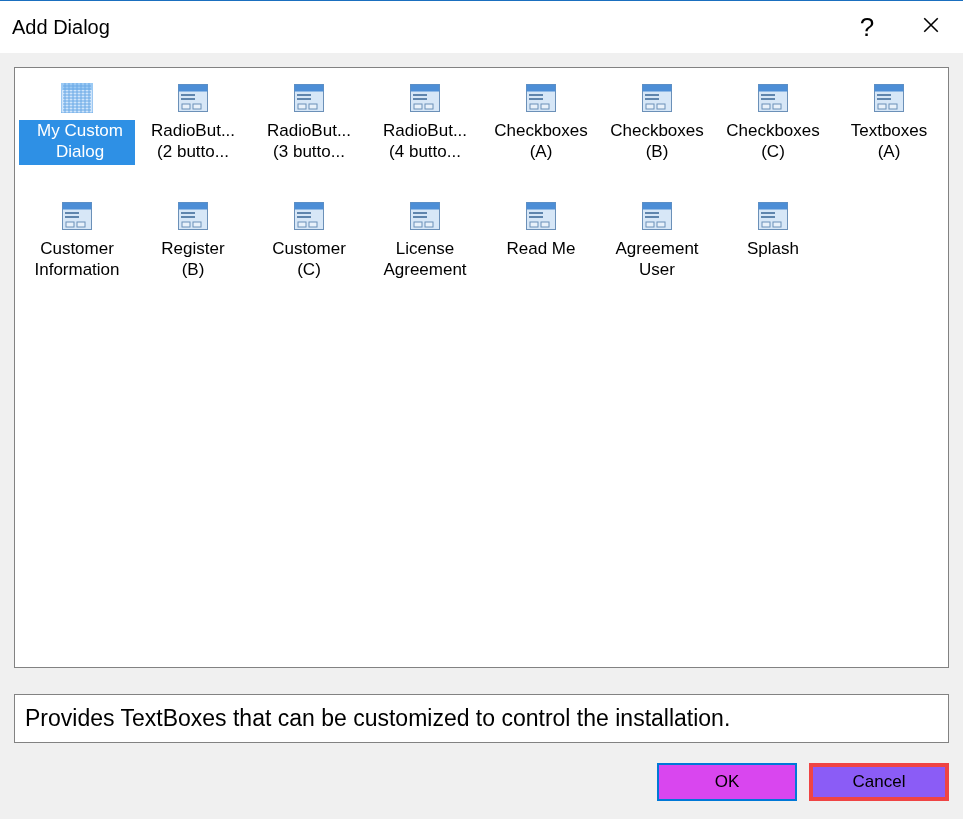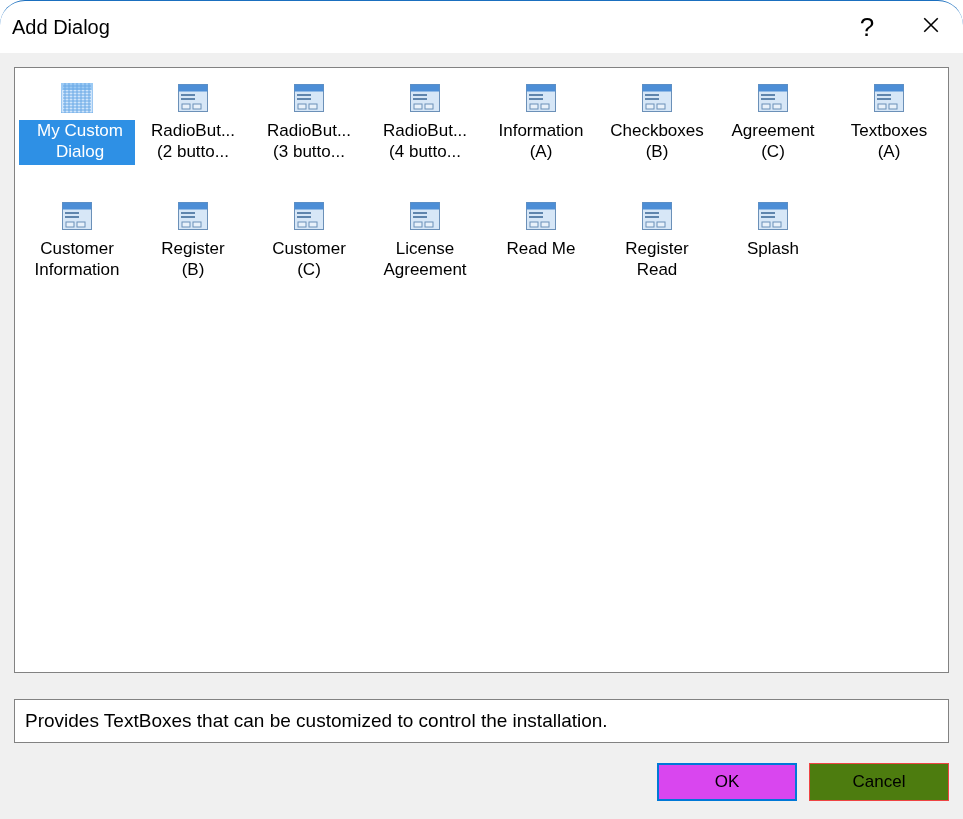--- a/index.html
+++ b/index.html
@@ -8,21 +8,20 @@
     font-family: "Segoe UI", Tahoma, sans-serif;
     font-size: 15px;
     background: #fff;
     color: #000;
   }
   .window {
     width: 963px; height: 819px;
     border-top: 1px solid #1a6fbf;
     display: flex; flex-direction: column;
     background: #fff;
-    border-radius: 25px;
   }
   .titlebar {
     height: 52px;
     display: flex; align-items: center;
     padding: 0 0 0 12px;
   }
   .title {
     flex: 1;
     font-size: 20px;
     color: #000;
@@ -86,34 +85,34 @@
     padding: 0 6px 2px 12px;
   }
 
   
   .dlg-icon { display: block; }
 
   .desc-pane {
     background: #fff;
     border: 1px solid #828282;
     padding: 10px 10px;
-    font-size: 19px;
+    font-size: 23px;
     min-height: 44px;
     margin-top: 16px;
   }
   .buttons {
     display: flex;
     justify-content: flex-end;
     gap: 12px;
     padding: 10px 0 4px 0;
   }
   .btn {
     width: 140px; height: 38px;
-    background: #4d7c0f;
-    border: 1px solid #ef4444;
+    background: #8b5cf6;
+    border: 4px solid #ef4444;
     font-size: 17px;
     display: flex; align-items: center; justify-content: center;
     user-select: none;
   }
   .btn.default {
     border: 2px solid #0078d7;
     background: #d946ef;
   }
 </style>
 </head>
@@ -210,21 +209,21 @@
           <div class="icon-wrap">
             <svg class="dlg-icon" width="30" height="28" viewBox="0 0 30 28">
     <rect x="0.5" y="0.5" width="29" height="27" fill="#d7e7f7" stroke="#6b90b8"></rect>
     <rect x="0.5" y="0.5" width="29" height="7" fill="#4d8ed6"></rect>
     <rect x="3" y="10" width="14" height="2" fill="#5f85ad"></rect>
     <rect x="3" y="14" width="14" height="2" fill="#5f85ad"></rect>
     <rect x="4" y="20" width="8" height="5" fill="#e8f1fa" stroke="#6b90b8"></rect>
     <rect x="15" y="20" width="8" height="5" fill="#e8f1fa" stroke="#6b90b8"></rect>
   </svg>
           </div>
-          <div class="lbl">Information (A)</div>
+          <div class="lbl">Checkboxes (A)</div>
         </div>
         <div class="item">
           <div class="icon-wrap">
             <svg class="dlg-icon" width="30" height="28" viewBox="0 0 30 28">
     <rect x="0.5" y="0.5" width="29" height="27" fill="#d7e7f7" stroke="#6b90b8"></rect>
     <rect x="0.5" y="0.5" width="29" height="7" fill="#4d8ed6"></rect>
     <rect x="3" y="10" width="14" height="2" fill="#5f85ad"></rect>
     <rect x="3" y="14" width="14" height="2" fill="#5f85ad"></rect>
     <rect x="4" y="20" width="8" height="5" fill="#e8f1fa" stroke="#6b90b8"></rect>
     <rect x="15" y="20" width="8" height="5" fill="#e8f1fa" stroke="#6b90b8"></rect>
@@ -236,21 +235,21 @@
           <div class="icon-wrap">
             <svg class="dlg-icon" width="30" height="28" viewBox="0 0 30 28">
     <rect x="0.5" y="0.5" width="29" height="27" fill="#d7e7f7" stroke="#6b90b8"></rect>
     <rect x="0.5" y="0.5" width="29" height="7" fill="#4d8ed6"></rect>
     <rect x="3" y="10" width="14" height="2" fill="#5f85ad"></rect>
     <rect x="3" y="14" width="14" height="2" fill="#5f85ad"></rect>
     <rect x="4" y="20" width="8" height="5" fill="#e8f1fa" stroke="#6b90b8"></rect>
     <rect x="15" y="20" width="8" height="5" fill="#e8f1fa" stroke="#6b90b8"></rect>
   </svg>
           </div>
-          <div class="lbl">Agreement (C)</div>
+          <div class="lbl">Checkboxes (C)</div>
         </div>
         <div class="item">
           <div class="icon-wrap">
             <svg class="dlg-icon" width="30" height="28" viewBox="0 0 30 28">
     <rect x="0.5" y="0.5" width="29" height="27" fill="#d7e7f7" stroke="#6b90b8"></rect>
     <rect x="0.5" y="0.5" width="29" height="7" fill="#4d8ed6"></rect>
     <rect x="3" y="10" width="14" height="2" fill="#5f85ad"></rect>
     <rect x="3" y="14" width="14" height="2" fill="#5f85ad"></rect>
     <rect x="4" y="20" width="8" height="5" fill="#e8f1fa" stroke="#6b90b8"></rect>
     <rect x="15" y="20" width="8" height="5" fill="#e8f1fa" stroke="#6b90b8"></rect>
@@ -327,21 +326,21 @@
           <div class="icon-wrap">
             <svg class="dlg-icon" width="30" height="28" viewBox="0 0 30 28">
     <rect x="0.5" y="0.5" width="29" height="27" fill="#d7e7f7" stroke="#6b90b8"></rect>
     <rect x="0.5" y="0.5" width="29" height="7" fill="#4d8ed6"></rect>
     <rect x="3" y="10" width="14" height="2" fill="#5f85ad"></rect>
     <rect x="3" y="14" width="14" height="2" fill="#5f85ad"></rect>
     <rect x="4" y="20" width="8" height="5" fill="#e8f1fa" stroke="#6b90b8"></rect>
     <rect x="15" y="20" width="8" height="5" fill="#e8f1fa" stroke="#6b90b8"></rect>
   </svg>
           </div>
-          <div class="lbl">Register Read</div>
+          <div class="lbl">Agreement User</div>
         </div>
         <div class="item">
           <div class="icon-wrap">
             <svg class="dlg-icon" width="30" height="28" viewBox="0 0 30 28">
     <rect x="0.5" y="0.5" width="29" height="27" fill="#d7e7f7" stroke="#6b90b8"></rect>
     <rect x="0.5" y="0.5" width="29" height="7" fill="#4d8ed6"></rect>
     <rect x="3" y="10" width="14" height="2" fill="#5f85ad"></rect>
     <rect x="3" y="14" width="14" height="2" fill="#5f85ad"></rect>
     <rect x="4" y="20" width="8" height="5" fill="#e8f1fa" stroke="#6b90b8"></rect>
     <rect x="15" y="20" width="8" height="5" fill="#e8f1fa" stroke="#6b90b8"></rect>

